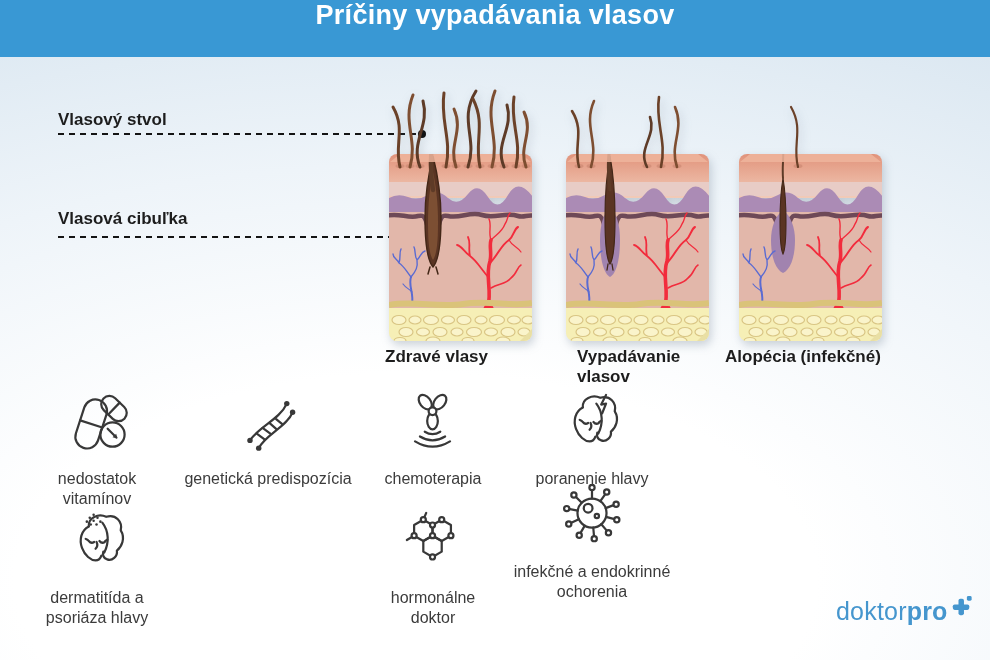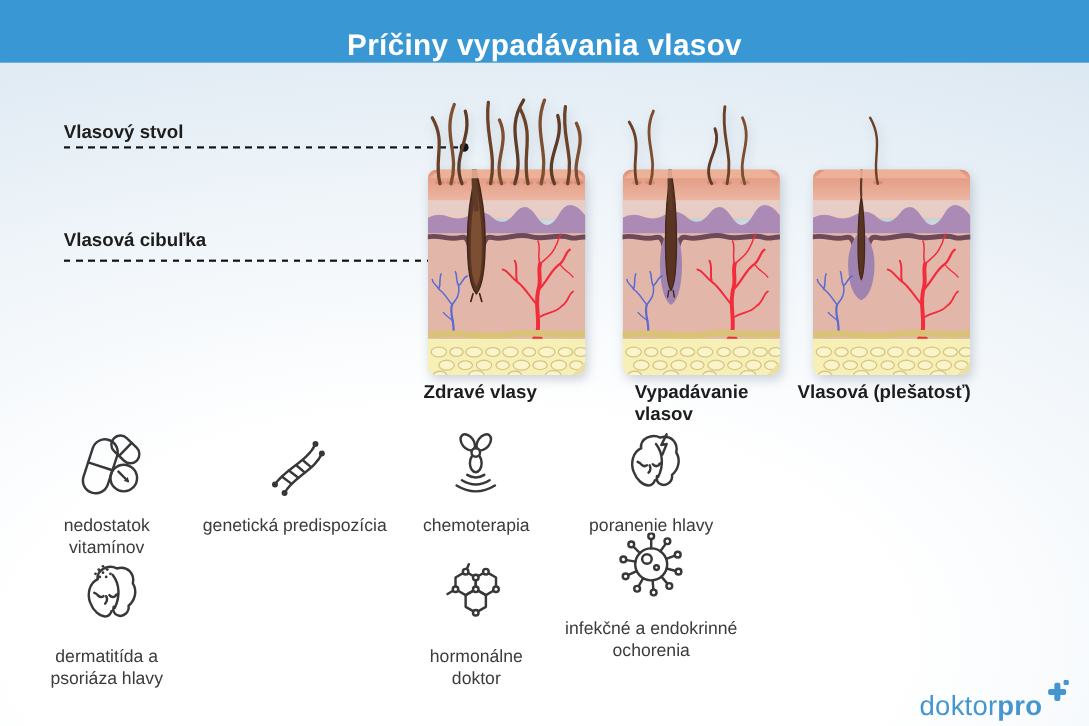--- a/index.html
+++ b/index.html
@@ -2,40 +2,40 @@
 <html><head>
 <meta charset="utf-8">
 <style>
   html,body{margin:0;padding:0;background:#e8eef3;}
   .poster{
     position:relative;width:990px;height:660px;overflow:hidden;
     background:radial-gradient(ellipse 135% 105% at 42% 88%, #ffffff 30%, #eef4f9 60%, #d3e2ee 100%);
     font-family:"Liberation Sans",sans-serif;
   }
   .hdr{position:absolute;top:0;left:0;right:0;height:57px;background:#3998D4;
-       display:flex;align-items:flex-end;justify-content:center;}
+       display:flex;align-items:flex-start;justify-content:center;}
   .hdr h1{margin:0;color:#ffffff;font-size:27px;font-weight:bold;letter-spacing:.3px;}
 
   .anno{position:absolute;font-weight:bold;font-size:17px;color:#1d1d1d;white-space:nowrap;}
   .dash{position:absolute;height:2px;
         background:repeating-linear-gradient(90deg,#141414 0 6px,transparent 6px 11px);}
   .ldot{position:absolute;width:8px;height:8px;border-radius:50%;background:#0b0b0b;}
 
   .fig{position:absolute;top:70px;width:145px;height:272px;}
   .fig svg{filter:drop-shadow(2px 4px 5px rgba(90,110,130,.30));}
   .cap{position:absolute;top:347px;font-weight:bold;font-size:17px;color:#1d1d1d;
        text-align:left;line-height:1.18;}
 
   .cause{position:absolute;transform:translateX(-50%);text-align:center;
          color:#3b3b3b;font-size:16px;line-height:1.22;}
   .cause .ic{display:block;width:62px;height:62px;margin:0 auto 6px;}
   .cause .lbl{display:block;margin:16px auto;}
   .nowrap{white-space:nowrap;}
 
-  .logo{position:absolute;left:836px;top:628px;display:flex;
+  .logo{position:absolute;left:836px;top:597px;display:flex;align-items:center;
         color:#4596CE;font-size:25px;letter-spacing:.2px;}
   .logo .lt{font-weight:400;}
   .logo .lb{font-weight:bold;}
   .logo svg{margin:-10px 0 0 3px;}
 </style>
 </head>
 <body>
 
 <div class="poster">
 
@@ -269,21 +269,21 @@
           <ellipse cx="140" cy="271" rx="5" ry="3" fill="#FAF4CB" stroke="#D9C584" stroke-width="1.2"></ellipse>
     <polygon points="132,271 144,259 144,271" fill="#E9DFA4"></polygon>
     <polygon points="2,92 12,84 133,84 143,92" fill="#EFB59C" opacity="0.85"></polygon>
   </g>
   <ellipse cx="60" cy="96" rx="4.5" ry="2" fill="#D4907A"></ellipse>
         <path d="M60,97 C54,74.2 66,59.8 53,37" stroke="#6B4128" stroke-width="2.2" fill="none" stroke-linecap="round"></path>
   </svg></div>
 
   <div class="cap" style="left:385px;width:150px">Zdravé vlasy</div>
   <div class="cap" style="left:577px;width:122px">Vypadávanie vlasov</div>
-  <div class="cap" style="left:725px;width:172px">Vlasová (plešatosť)</div>
+  <div class="cap" style="left:725px;width:172px">Alopécia (infekčné)</div>
 
   <div class="cause" style="left:97px;top:391px">
     <span class="ic"><svg viewBox="0 0 64 64" width="62" height="62" fill="none" stroke="#383838" stroke-width="2.3" stroke-linecap="round" stroke-linejoin="round">
           <g transform="rotate(18 26 34)">
             <rect x="14" y="8" width="24" height="52" rx="12"></rect>
             <line x1="14" y1="34" x2="38" y2="34"></line>
           </g>
     <g transform="rotate(-46 47 15)">
             <rect x="38" y="4" width="17" height="30" rx="8.5"></rect>
             <line x1="38" y1="19" x2="55" y2="19"></line>

